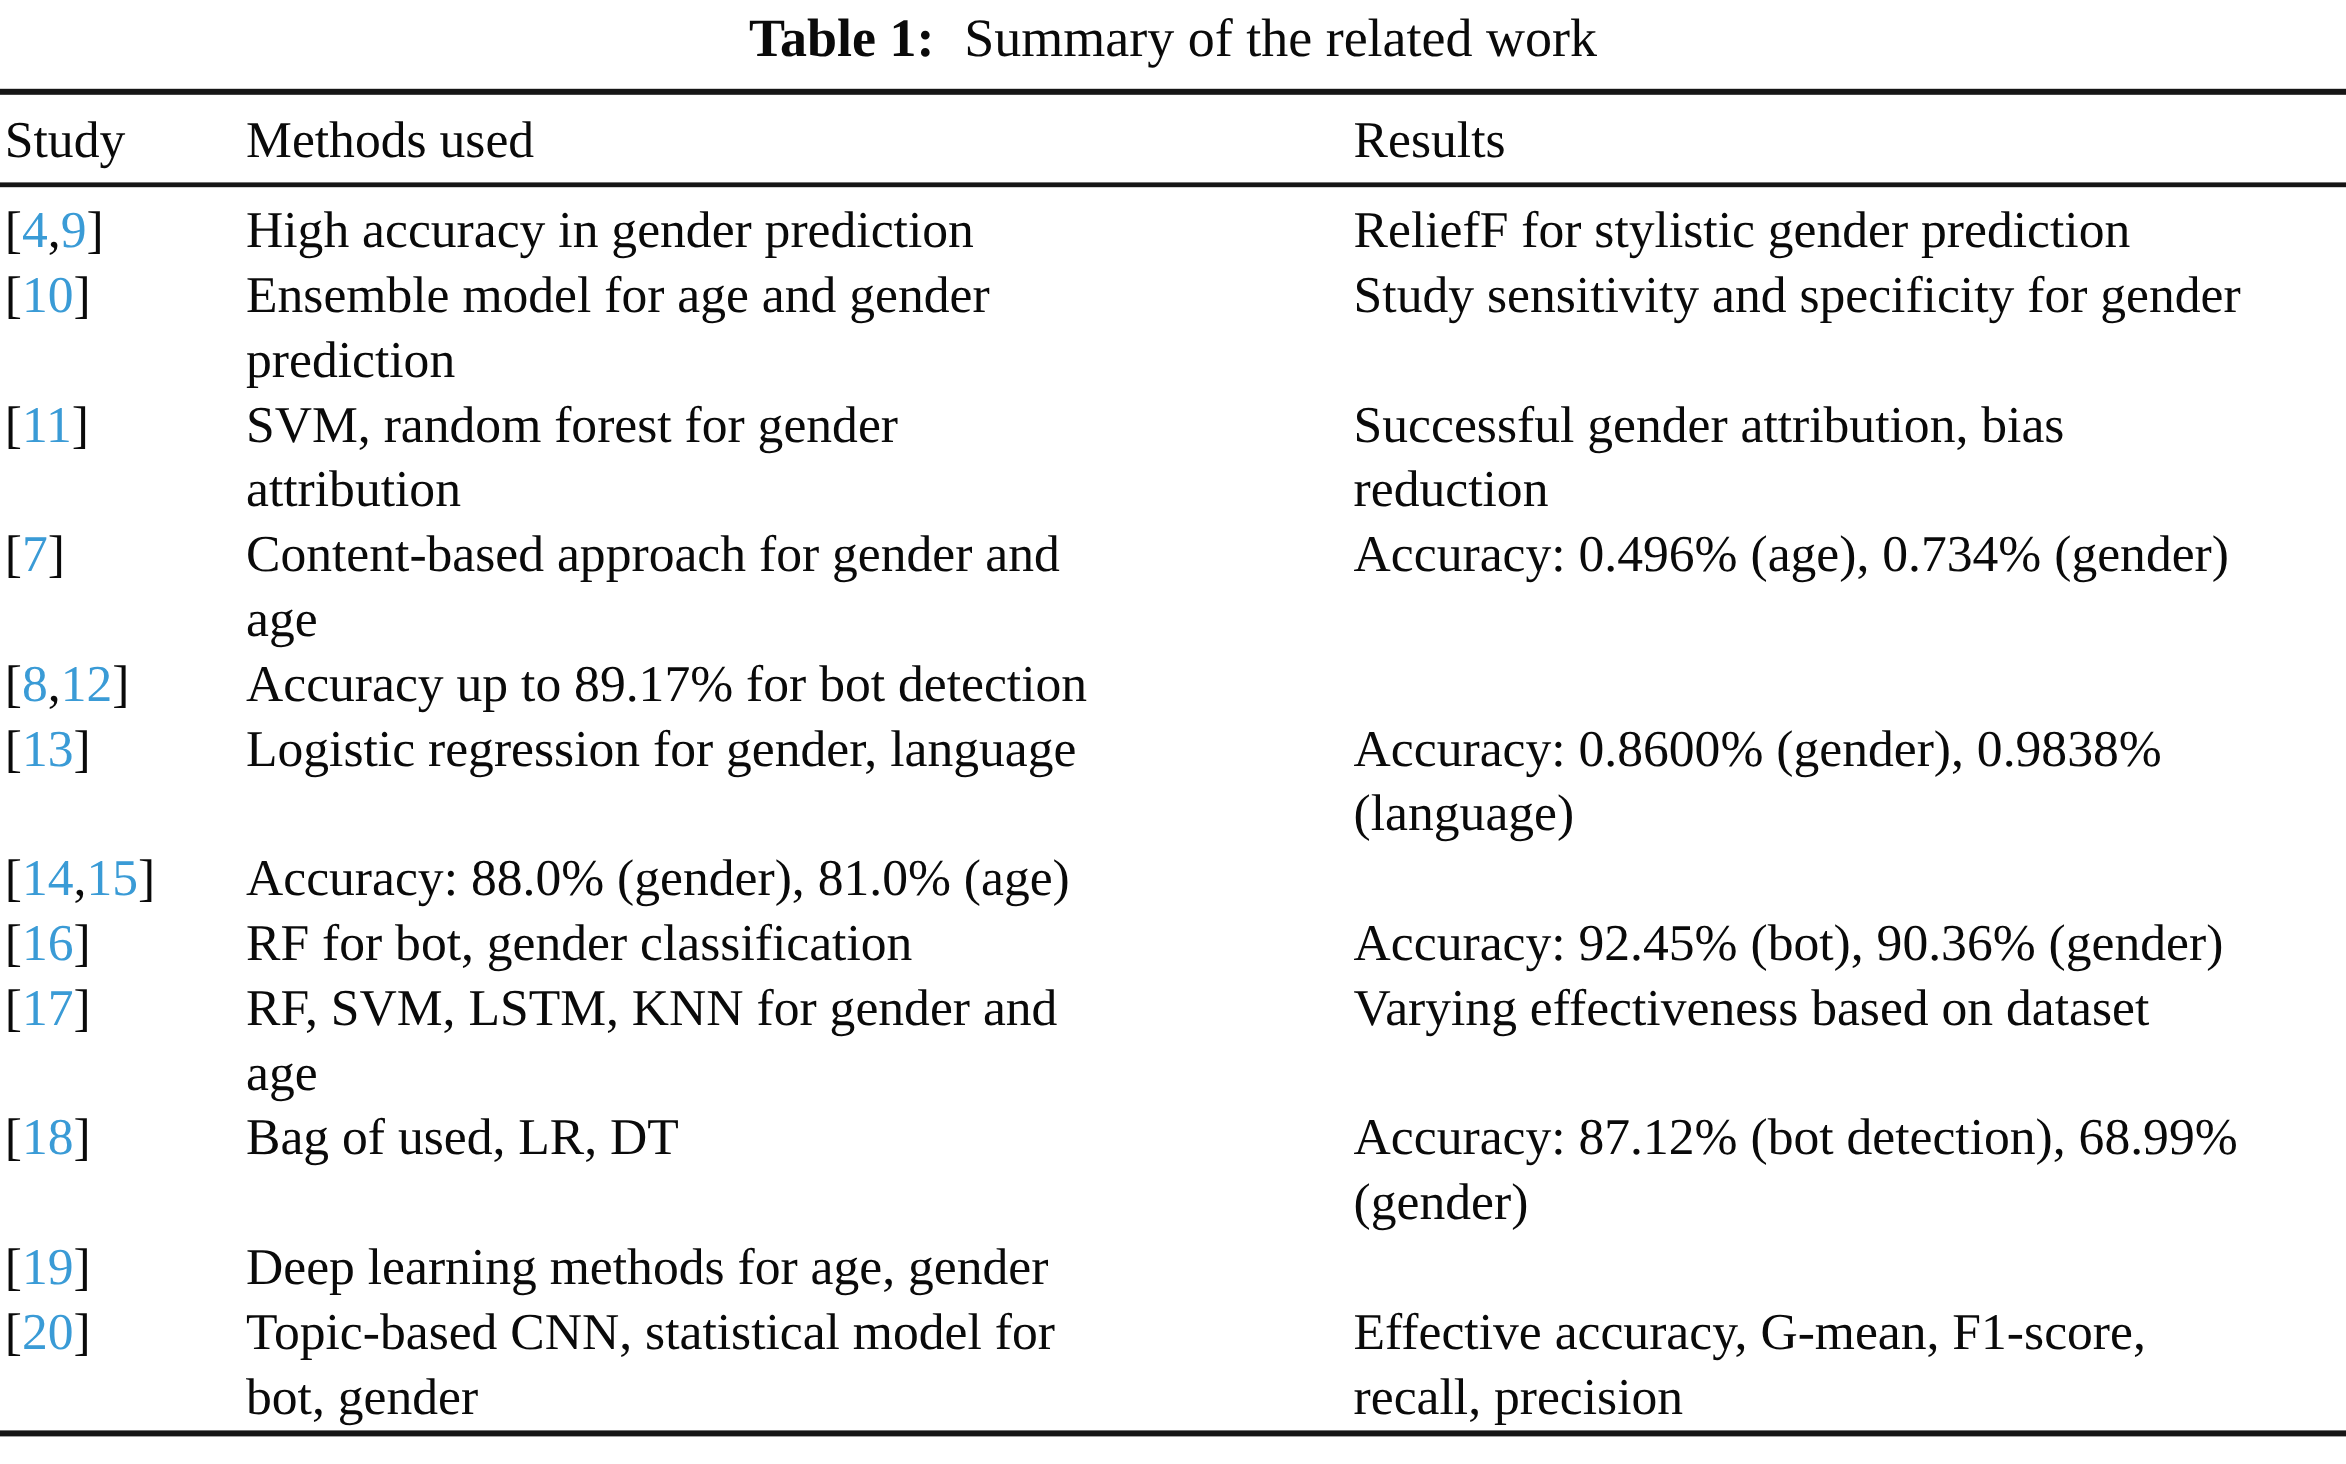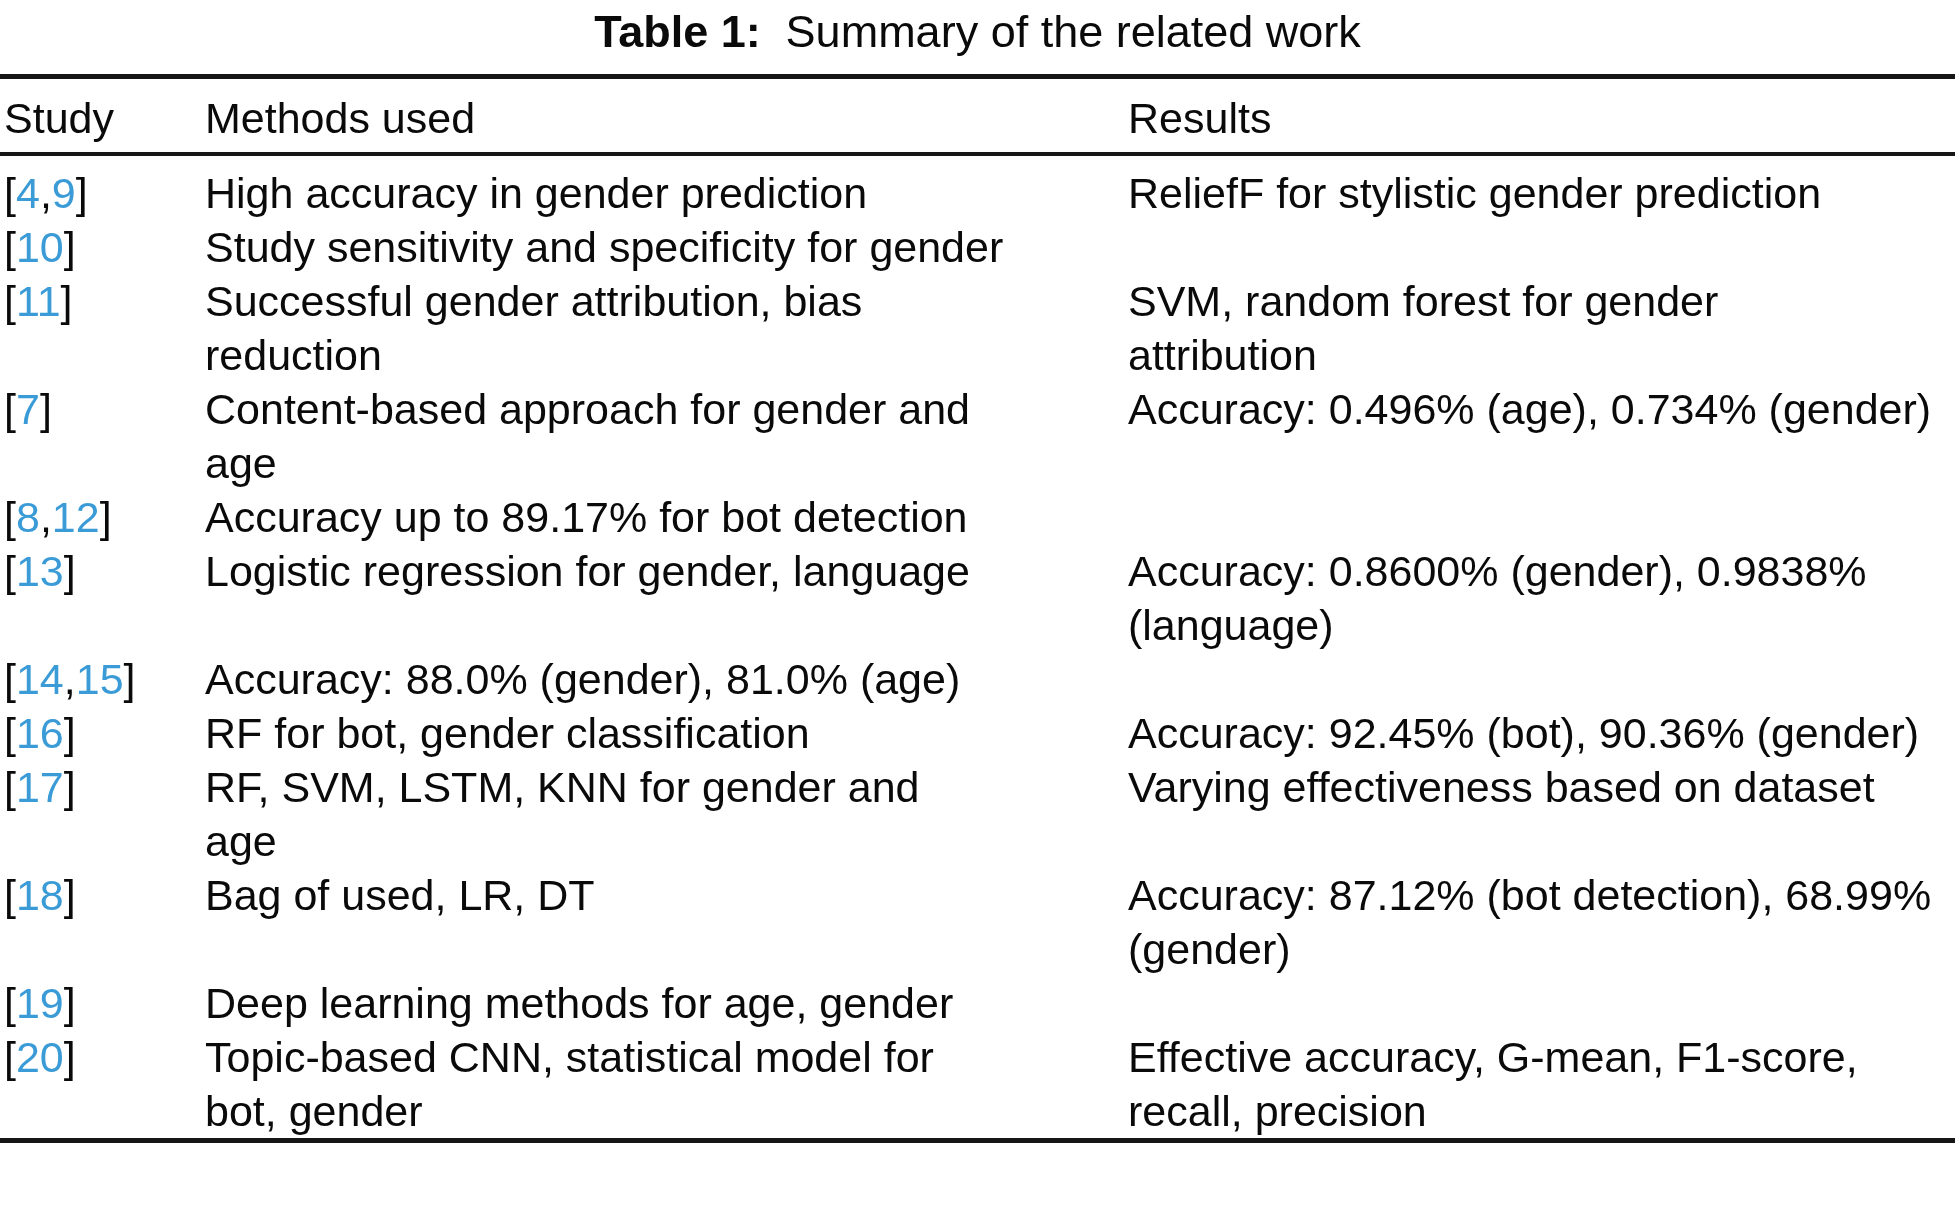--- a/index.html
+++ b/index.html
@@ -9,21 +9,21 @@
     --bg-color: #FFFFFF;
   }
   * { margin: 0; padding: 0; box-sizing: border-box; }
   html, body { background: var(--bg-color); }
   .page {
     position: relative;
     width: 1955px;
     height: 1220px;
     background: var(--bg-color);
     color: var(--text-color);
-    font-family: Liberation Sans, sans-serif;
+    font-family: Liberation Serif, serif;
     overflow: hidden;
   }
   .caption {
     padding-top: 4px;
     text-align: center;
     font-size: 45px;
     line-height: 56px;
   }
   .cap-label {
     font-weight: 700;
@@ -73,29 +73,31 @@
   <div class="body">
 
     <div class="grid row">
       <div class="cell"><span>[</span><span class="cite-num">4</span><span>,</span><span class="cite-num">9</span><span>]</span></div>
       <div class="cell pre">High accuracy in gender prediction</div>
       <div class="cell pre">ReliefF for stylistic gender prediction</div>
     </div>
 
     <div class="grid row">
       <div class="cell"><span>[</span><span class="cite-num">10</span><span>]</span></div>
+      <div class="cell pre">Ensemble model for age and gender
+prediction</div>
       <div class="cell pre">Study sensitivity and specificity for gender</div>
     </div>
 
     <div class="grid row">
       <div class="cell"><span>[</span><span class="cite-num">11</span><span>]</span></div>
+      <div class="cell pre">SVM, random forest for gender
+attribution</div>
       <div class="cell pre">Successful gender attribution, bias
 reduction</div>
-      <div class="cell pre">SVM, random forest for gender
-attribution</div>
     </div>
 
     <div class="grid row">
       <div class="cell"><span>[</span><span class="cite-num">7</span><span>]</span></div>
       <div class="cell pre">Content-based approach for gender and
 age</div>
       <div class="cell pre">Accuracy: 0.496% (age), 0.734% (gender)</div>
     </div>
 
     <div class="grid row">

